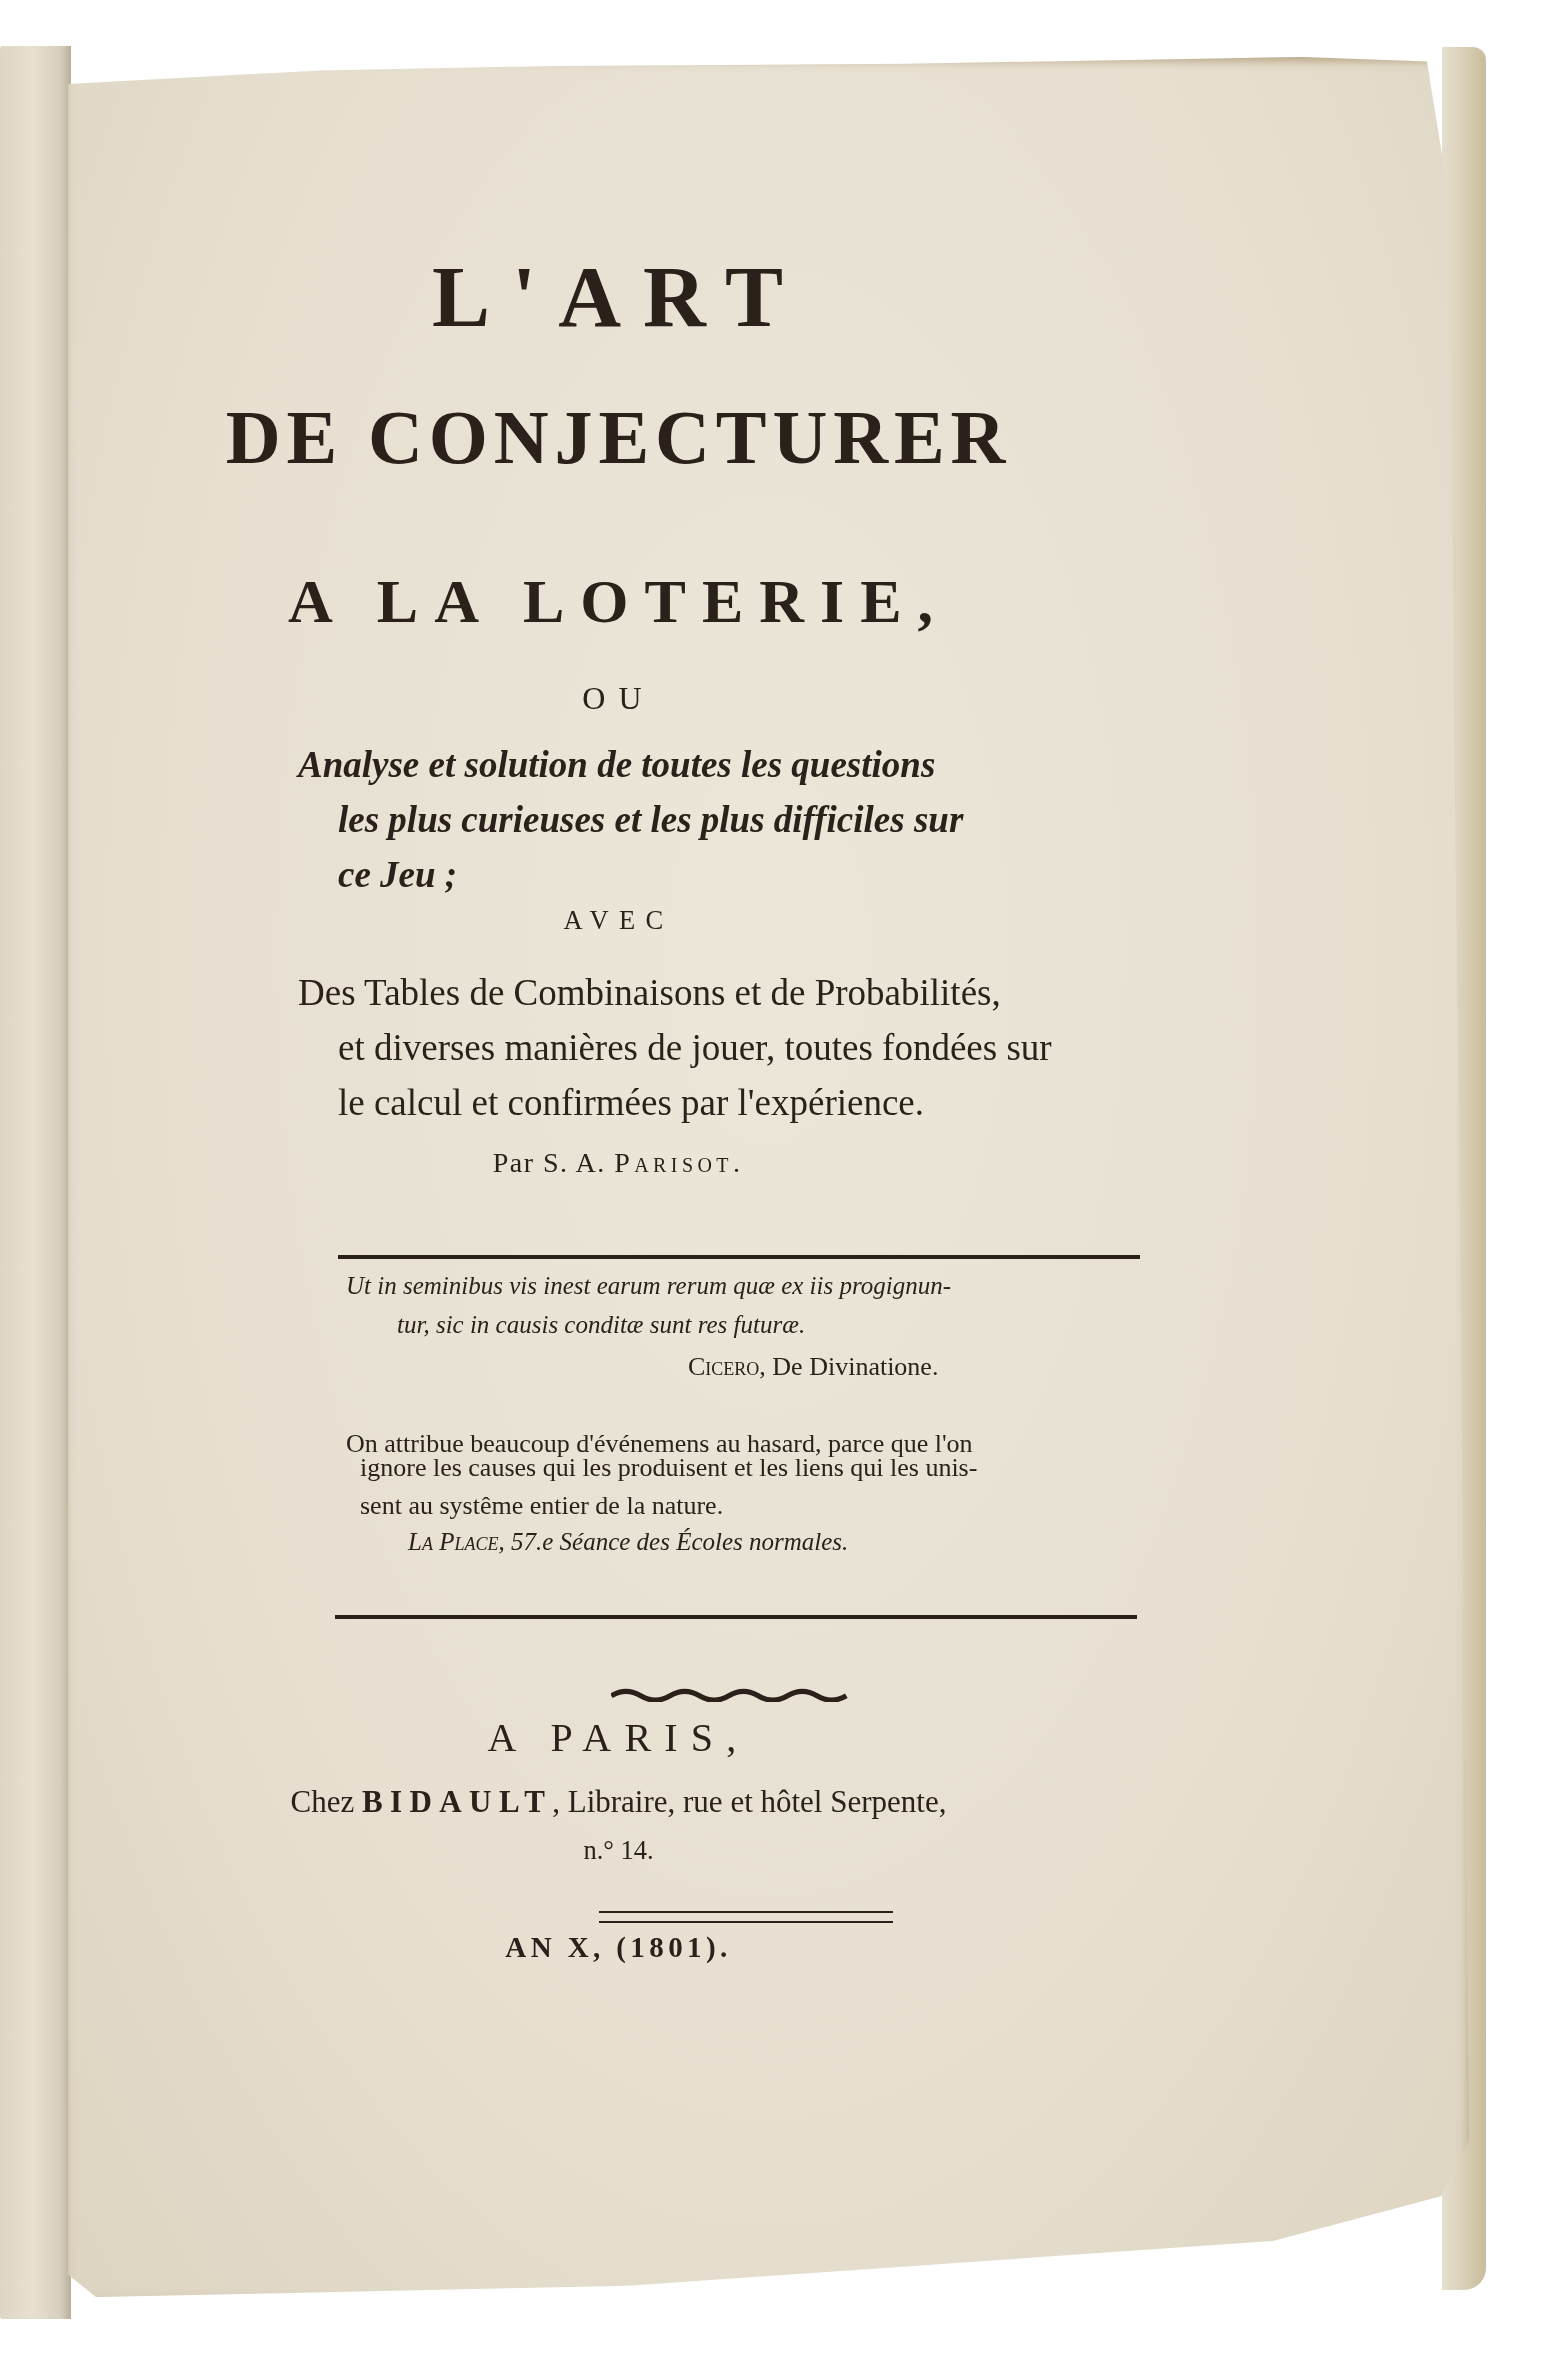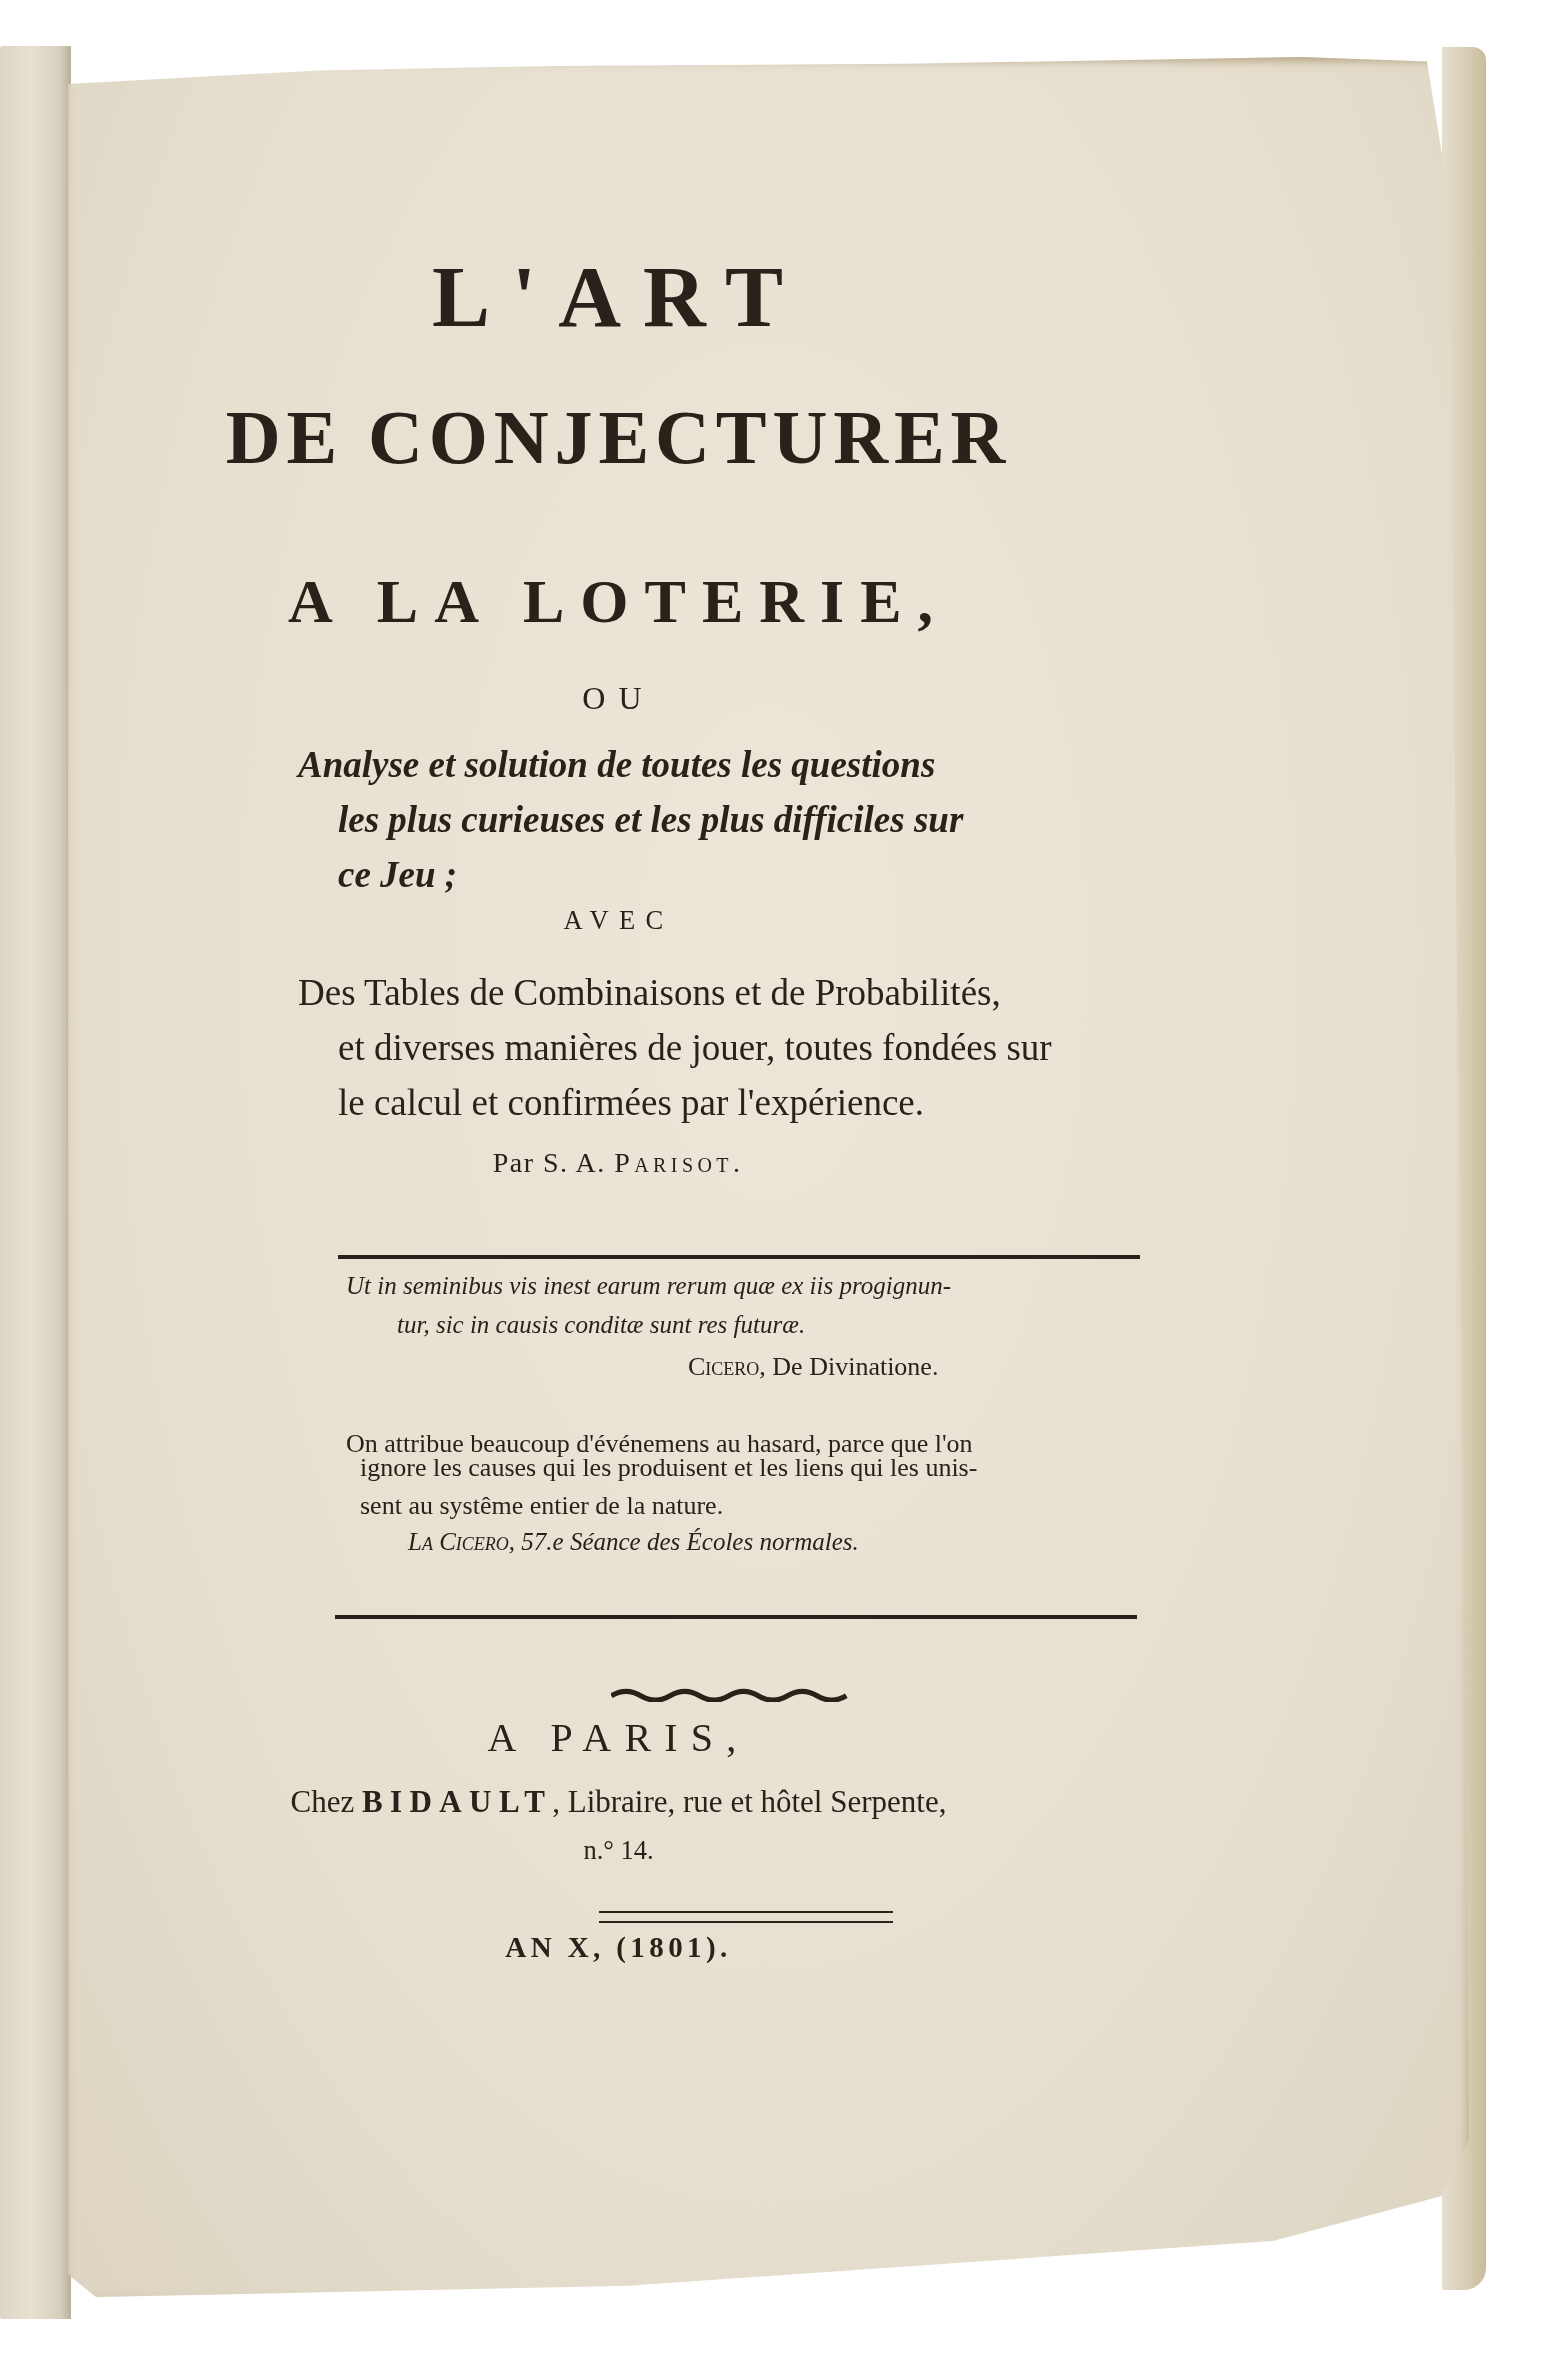--- a/index.html
+++ b/index.html
@@ -77,21 +77,21 @@
 <div class="quote-it" style="left:346px; top:1272px;">Ut in seminibus vis inest earum rerum quæ ex iis progignun-</div>
 <div class="quote-it" style="left:397px; top:1311px;">tur, sic in causis conditæ sunt res futuræ.</div>
 <div class="quote" style="left:688px; top:1352px;">
   <span class="sc">Cicero</span><span>, De Divinatione.</span>
 </div>
 
 <div class="quote" style="left:346px; top:1416px;margin-top:13px;">On attribue beaucoup d'événemens au hasard, parce que l'on</div>
 <div class="quote" style="left:360px; top:1453px;">ignore les causes qui les produisent et les liens qui les unis-</div>
 <div class="quote" style="left:360px; top:1491px;">sent au systême entier de la nature.</div>
 <div class="quote-it" style="left:408px; top:1528px;">
-  <span class="sc">La Cicero</span><span>, 57.e Séance des Écoles normales.</span>
+  <span class="sc">La Place</span><span>, 57.e Séance des Écoles normales.</span>
 </div>
 
 <div class="rule" style="left:335px; top:1615px; width:802px;"></div>
 
 <svg class="ornament" viewBox="0 0 330 20">
   <path d="M0 12 Q20 0 40 12 T80 12 T120 12 T160 12 T200 12 T240 12 T280 12 T320 12" fill="none" stroke="#2a211b" stroke-width="7"></path>
 </svg>
 
 <div class="center t-paris">A PARIS,</div>
 <div class="center t-chez">

